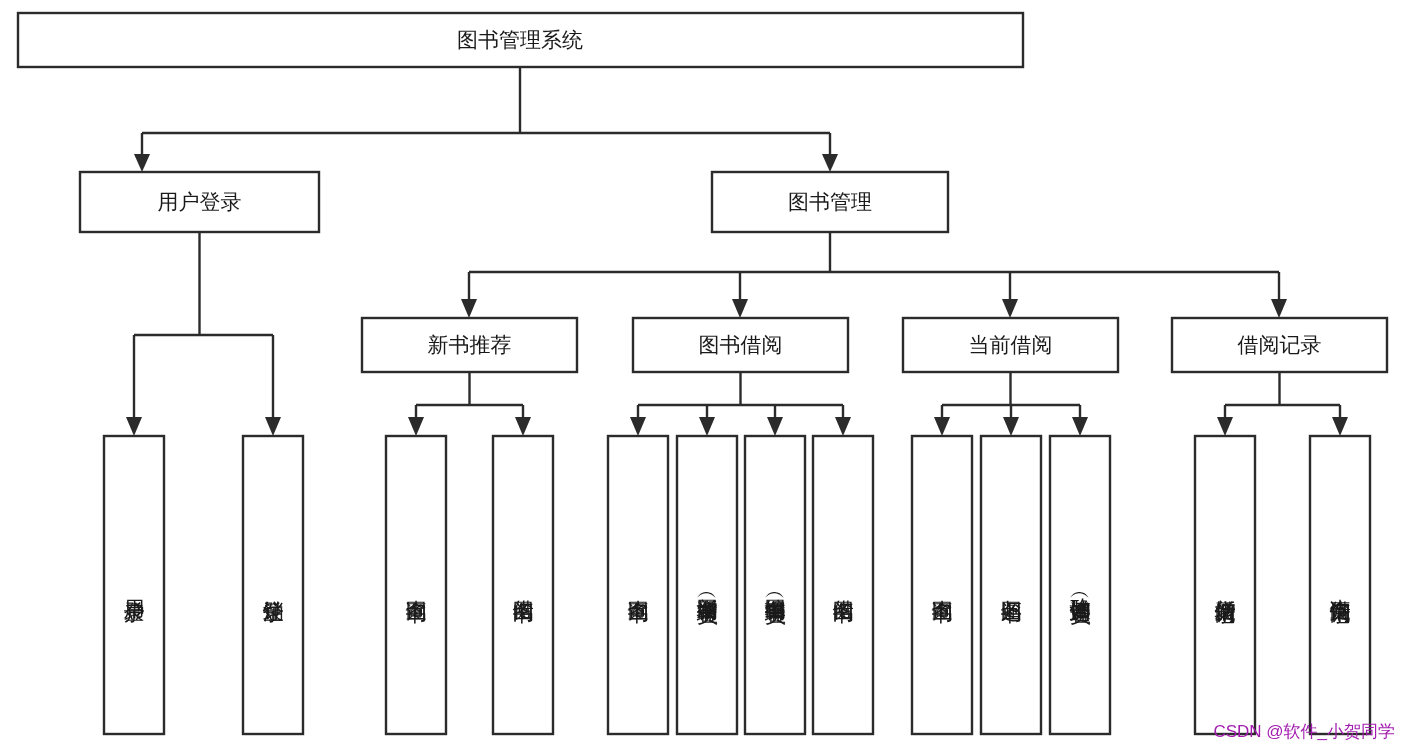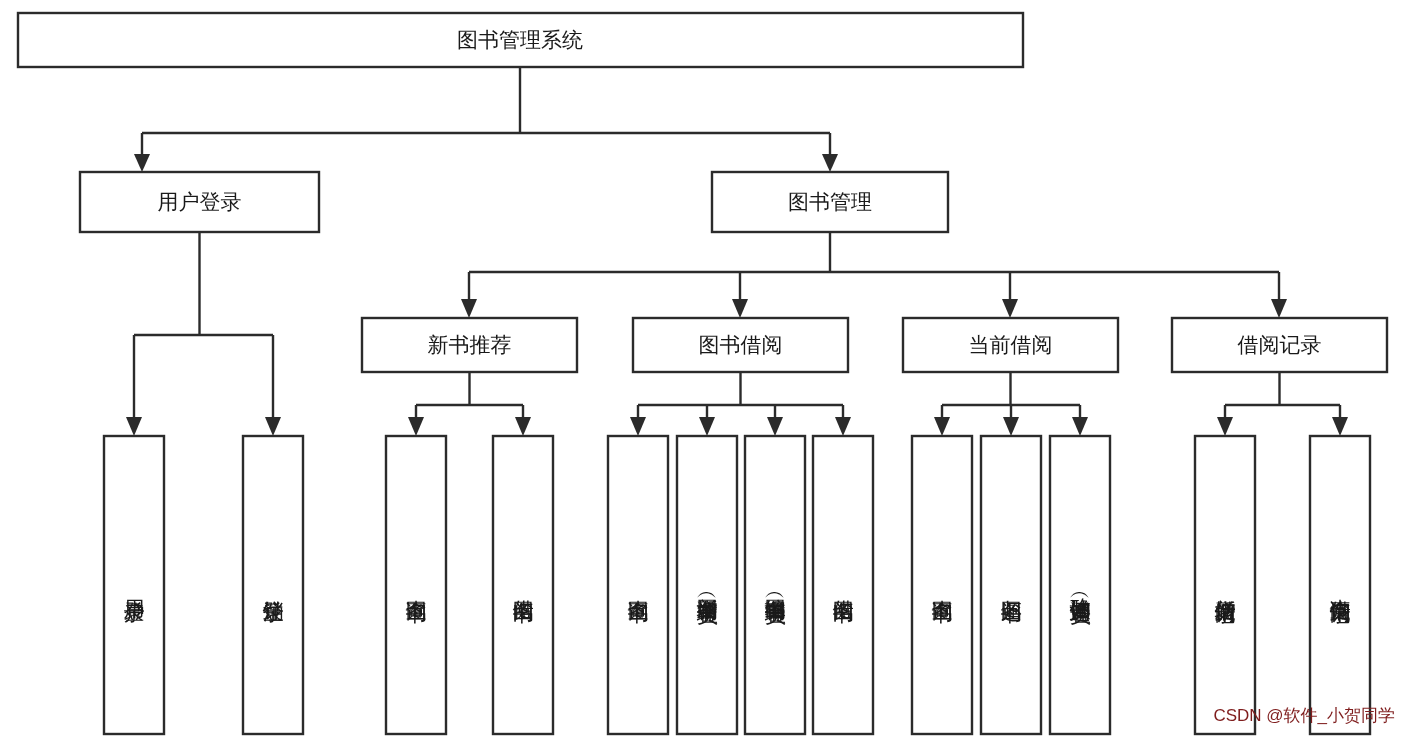--- a/index.html
+++ b/index.html
@@ -59,24 +59,24 @@
     letter-spacing: 1px;
     display: flex;
     align-items: center;
     justify-content: center;
     white-space: nowrap;
     pointer-events: none;
   }
   .watermark {
     position: absolute;
     right: 10px;
-    bottom: 20px;
+    bottom: 4px;
     font-family: "Liberation Sans", "DejaVu Sans", sans-serif;
     font-size: 17px;
-    color: #7f1d1d;
+    color: #a21caf;
     white-space: nowrap;
   }
 </style>
 </head>
 <body>
 
 <div id="diagram-root">
 
   <svg class="diagram-canvas" viewBox="0 0 1405 747">
 

